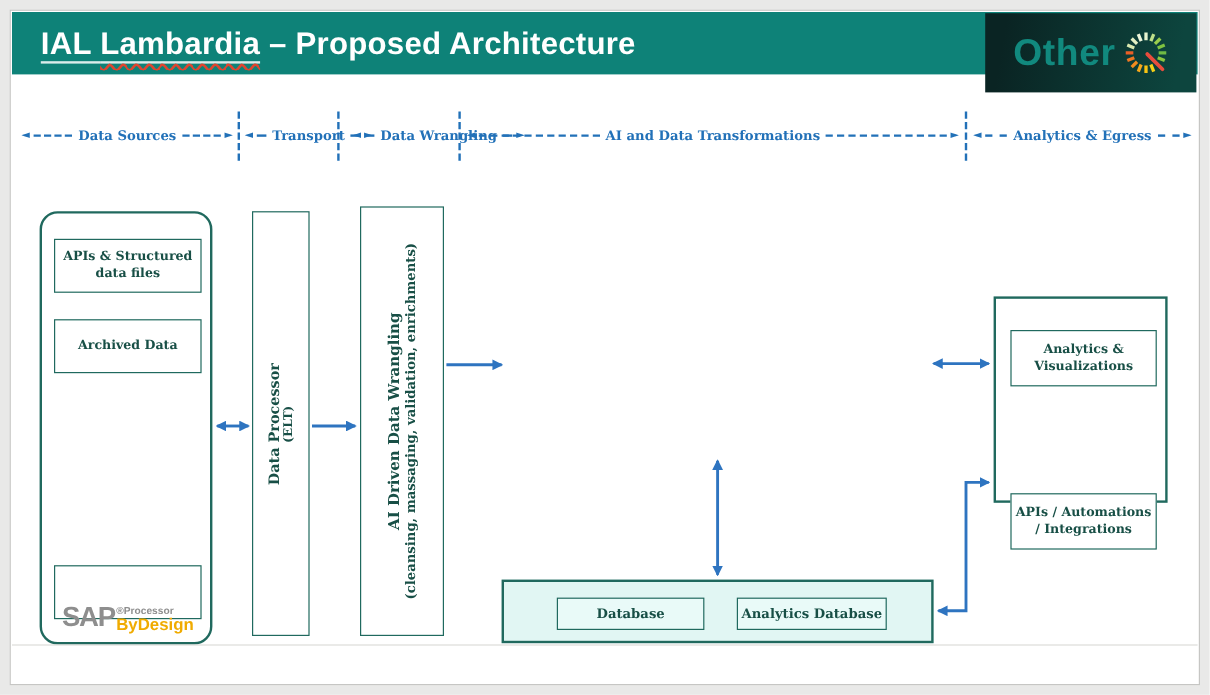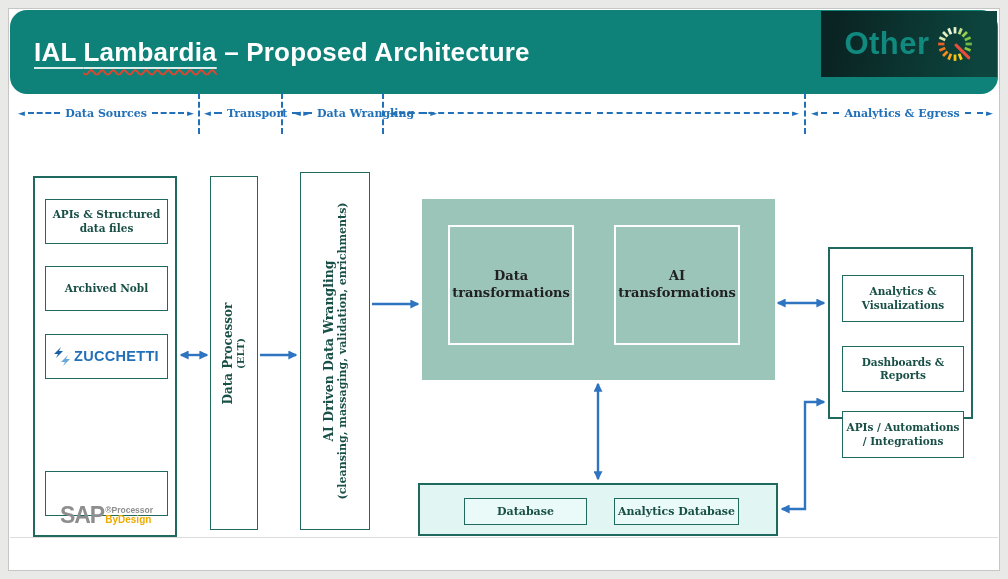--- a/index.html
+++ b/index.html
@@ -9,21 +9,21 @@
     --sap_gray:#8E8E8E; --sap_orange:#F0AB00; --squiggle:#E0452F;
     --logo_bg_dark:#0A2423; --logo_bg_light:#0D453E;
   }
   *{box-sizing:border-box;margin:0;padding:0;}
   html,body{width:1008px;height:579px;}
   body{background:#E9E9E8;font-family:"DejaVu Serif",serif;overflow:hidden;}
   #app{position:absolute;left:0;top:0;width:1008px;height:579px;}
   .slide{position:absolute;left:8px;top:8px;width:992px;height:563px;background:#fff;border:1px solid #C6C6C4;}
 
   
-  .header{position:absolute;left:10px;top:10px;width:988px;height:84px;background:var(--teal);display:flex;align-items:center;border-radius:17px;}
+  .header{position:absolute;left:10px;top:10px;width:988px;height:52px;background:var(--teal);display:flex;align-items:center;}
   .title{margin-left:24px;color:#fff;font-family:"Liberation Sans",sans-serif;font-weight:bold;font-size:26px;letter-spacing:.2px;white-space:nowrap;}
   .t-underline{text-decoration:underline solid rgba(255,255,255,.85);text-decoration-thickness:1.5px;text-underline-offset:6px;}
   .t-squiggle{text-decoration:underline wavy var(--squiggle);text-decoration-thickness:2px;text-underline-offset:8px;}
   .logo-panel{position:absolute;right:1px;top:1px;width:176px;height:66px;background:linear-gradient(100deg,var(--logo_bg_dark) 10%,var(--logo_bg_light) 90%);display:flex;align-items:center;justify-content:center;gap:6px;}
   .logo-text{color:var(--nobl);font-family:"Liberation Sans",sans-serif;font-weight:bold;font-size:31px;letter-spacing:.5px;}
 
   
   .lane{position:absolute;top:104px;height:18px;display:flex;align-items:center;color:var(--lane);font:bold 11px "DejaVu Serif",serif;}
   .lane .dash{flex:1;border-top:2px dashed currentColor;margin:0 3px;min-width:8px;}
   .lane .ah{font-family:"DejaVu Sans",sans-serif;font-size:9px;line-height:1;}
@@ -43,21 +43,21 @@
 
   .dbgroup{position:absolute;left:418px;top:483px;width:360px;height:53px;background:var(--cyan);border:2px solid var(--border);}
   .dbnode{position:absolute;top:13px;height:27px;background:var(--cyanin);border:1.5px solid var(--border);display:flex;align-items:center;justify-content:center;color:var(--boxtext);font-weight:bold;font-size:11px;}
 
   .zuc-row{display:flex;align-items:center;gap:4px;}
   .zuc-text{font-family:"Liberation Sans",sans-serif;font-weight:bold;font-size:14.5px;color:var(--zucchetti);letter-spacing:.3px;}
   .sap-row{display:flex;align-items:flex-start;gap:1px;margin-top:44px;}
   .sap-name{font-family:"Liberation Sans",sans-serif;font-weight:bold;font-size:23px;color:var(--sap_gray);line-height:.9;letter-spacing:-1px;}
   .sap-col{display:flex;flex-direction:column;align-items:flex-start;margin-top:1px;}
   .sap-biz{font-family:"Liberation Sans",sans-serif;font-size:8.5px;color:var(--sap_gray);line-height:1;}
-  .sap-byd{font-family:"Liberation Sans",sans-serif;font-weight:bold;font-size:10px;color:var(--sap_orange);line-height:1;}
+  .sap-byd{font-family:"Liberation Sans",sans-serif;font-weight:bold;font-size:14px;color:var(--sap_orange);line-height:1;}
 
   #arrows{position:absolute;left:0;top:0;width:1008px;height:579px;pointer-events:none;}
   #arrows line,#arrows path.conn{stroke:var(--arrow);stroke-width:2.4;fill:none;}
   #arrows marker path{fill:var(--arrow);}
 
   .baseline-rule{position:absolute;left:10px;top:537px;width:988px;border-top:1px solid #DCDCDA;}
 </style>
 </head>
 <body>
 
@@ -108,47 +108,39 @@
   <div class="lane" style="left:294px;width:84px;">
     <span class="ah">◄</span>
       <span class="dash"></span>
     <span class="lbl">Data Wrangling</span>
     <span class="dash"></span>
       <span class="ah">►</span>
   </div>
   <div class="lane" style="left:389px;width:410px;">
     <span class="ah">◄</span>
       <span class="dash"></span>
+    <span class="lbl">AI and Data Transformations</span>
     <span class="dash"></span>
       <span class="ah">►</span>
   </div>
   <div class="lane" style="left:811px;width:182px;">
     <span class="ah">◄</span>
       <span class="dash"></span>
     <span class="lbl">Analytics &amp; Egress</span>
     <span class="dash"></span>
       <span class="ah">►</span>
   </div>
   <div class="sep" style="left:198px;"></div>
   <div class="sep" style="left:281px;"></div>
   <div class="sep" style="left:382px;"></div>
   <div class="sep" style="left:804px;"></div>
 
-  <div class="group" style="left:33px;top:176px;width:144px;height:361px;">
+  <div class="group" style="left:33px;top:176px;width:144px;height:361px;border-radius:15px;">
     <div class="node" style="left:10px;top:21px;width:123px;height:45px;">APIs &amp; Structured data files</div>
-    <div class="node" style="left:10px;top:88px;width:123px;height:45px;">Archived Nobl</div>
-    <div class="node" style="left:10px;top:156px;width:123px;height:45px;">
-      <div class="zuc-row">
-        <svg width="16" height="19" viewBox="0 0 16 19">
-          <path d="M7,0 L0,7 L4,7 L2,11 L9,4 L5,4 Z" fill="#1B5FA5"></path>
-          <path d="M9,19 L16,12 L12,12 L14,8 L7,15 L11,15 Z" fill="#69A8D8"></path>
-        </svg>
-        <span class="zuc-text">ZUCCHETTI</span>
-      </div>
-    </div>
+    <div class="node" style="left:10px;top:88px;width:123px;height:45px;">Archived Data</div>
     <div class="node" style="left:10px;top:293px;width:123px;height:45px;">
       <div class="sap-row">
         <span class="sap-name">SAP</span>
         <div class="sap-col">
           <span class="sap-biz"><span>®</span><span>Processor</span></span>
           <span class="sap-byd">ByDesign</span>
         </div>
       </div>
     </div>
   </div>
@@ -160,28 +152,23 @@
     </div>
   </div>
 
   <div class="vbox" style="left:300px;top:172px;width:70px;height:358px;">
     <div class="vin">
       <div class="l1" style="font-size:12.5px;">AI Driven Data Wrangling</div>
       <div class="l2" style="font-size:11px;">(cleansing, massaging, validation, enrichments)</div>
     </div>
   </div>
 
-  <div class="sagebox">
-    <div class="sage-in" style="left:26px;">Data transformations</div>
-    <div class="sage-in" style="left:192px;">AI transformations</div>
-  </div>
 
   <div class="group" style="left:828px;top:247px;width:145px;height:172px;">
     <div class="node" style="left:12px;top:26px;width:122px;height:47px;">Analytics &amp; Visualizations</div>
-    <div class="node" style="left:12px;top:97px;width:122px;height:46px;">Dashboards &amp; Reports</div>
     <div class="node" style="left:12px;top:162px;width:122px;height:47px;">APIs / Automations / Integrations</div>
   </div>
 
   <div class="dbgroup">
     <div class="dbnode" style="left:44px;width:123px;">Database</div>
     <div class="dbnode" style="left:194px;width:125px;">Analytics Database</div>
   </div>
 
   <div class="baseline-rule"></div>
 

